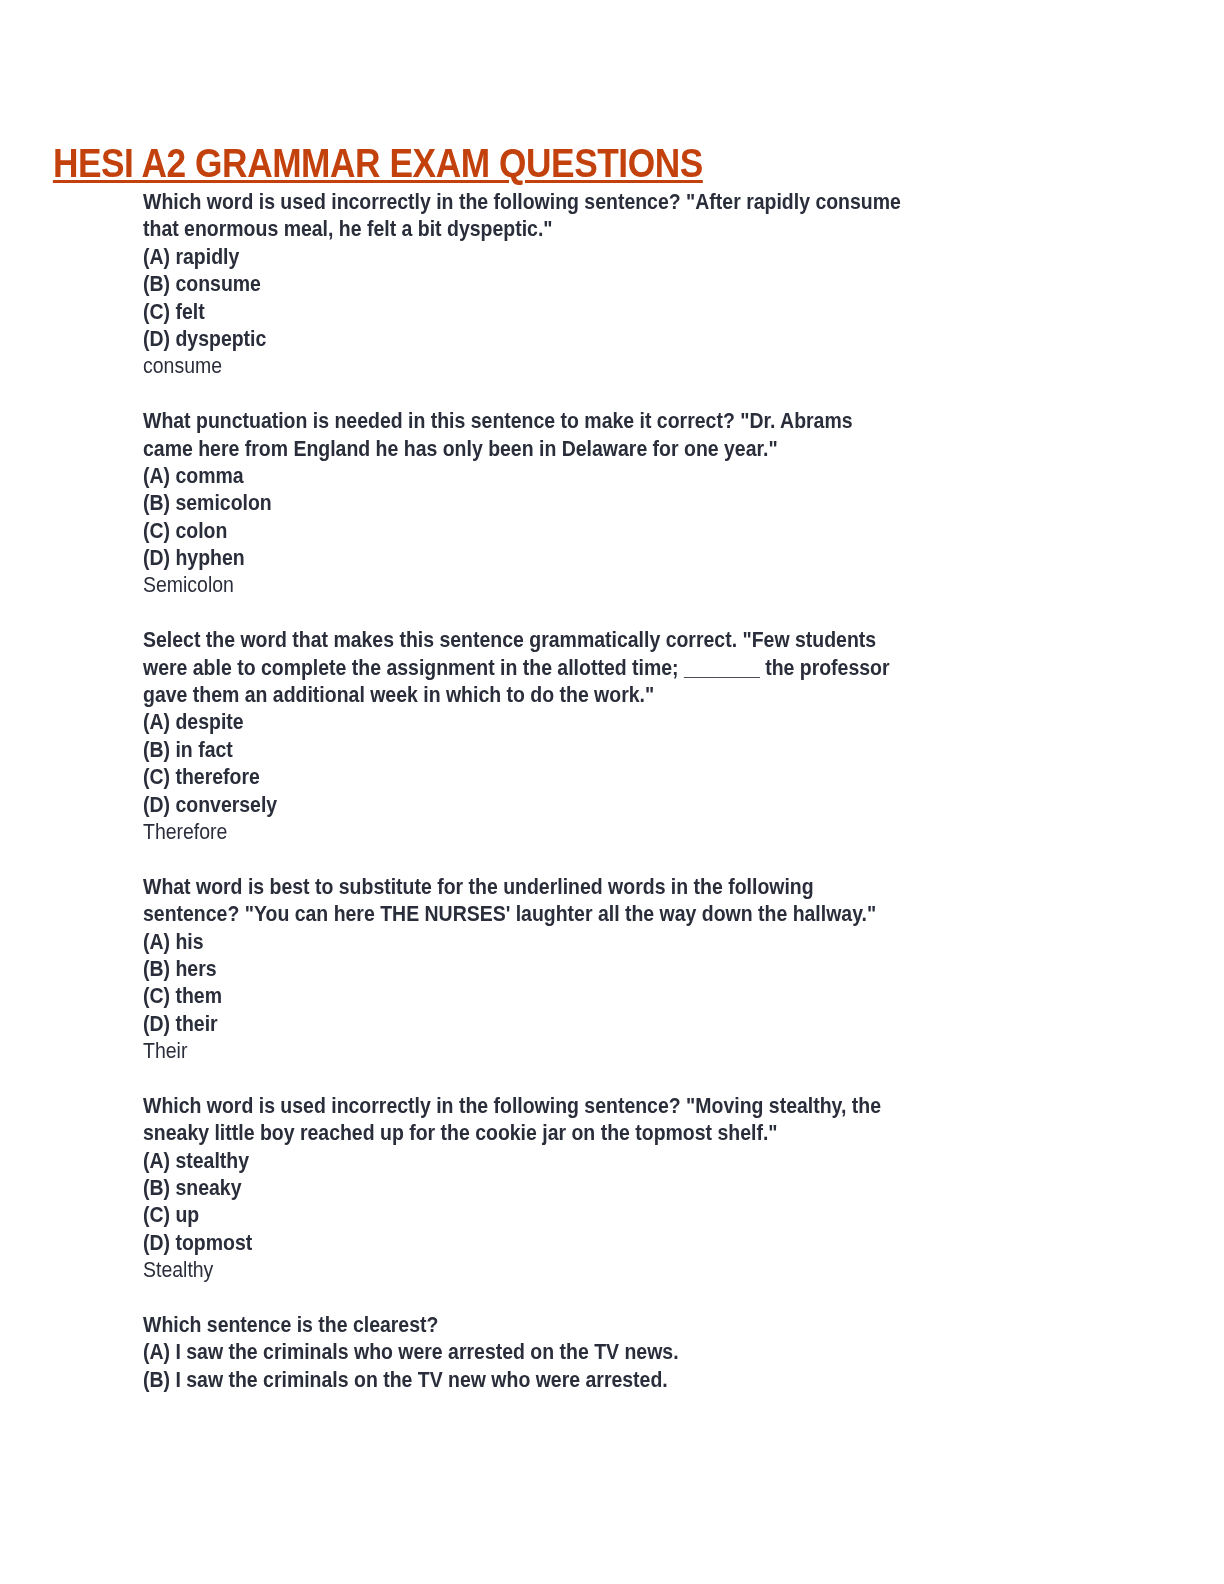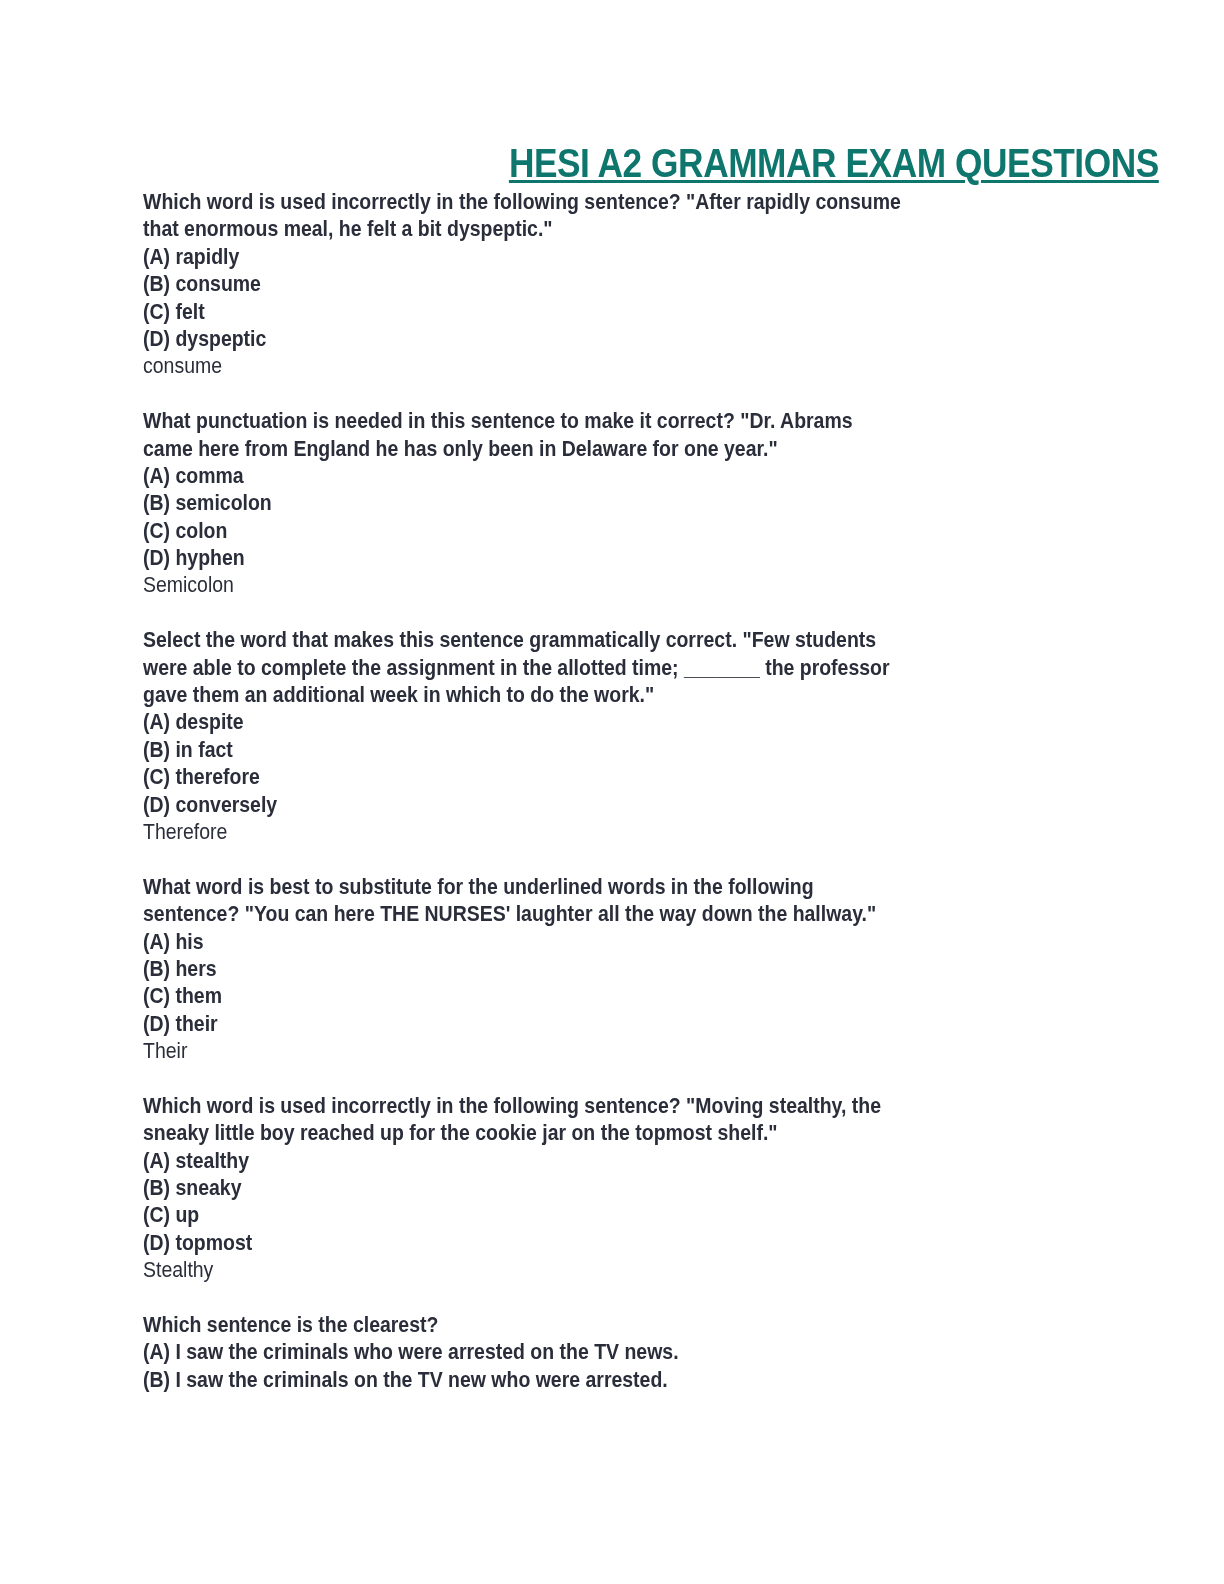--- a/index.html
+++ b/index.html
@@ -13,27 +13,27 @@
       position: relative;
       overflow: hidden;
       font-family: "Liberation Sans", sans-serif;
       color: #2a2d3a;
     }
     .page-title {
       position: absolute;
       top: 140px;
       left: 0;
       width: 1212px;
-      text-align: right;
+      text-align: left;
       margin: 0;
       font-family: "Liberation Sans", sans-serif;
       font-weight: bold;
       font-size: 41px;
       line-height: 46px;
-      color: #0f766e;
+      color: #c2410c;
       letter-spacing: -0.5px;
     }
     .page-title span {
       display: inline-block;
       transform: scaleX(0.86);
       transform-origin: center;
       text-decoration: underline;
       text-decoration-thickness: 3px;
       text-underline-offset: 3px;
     }

